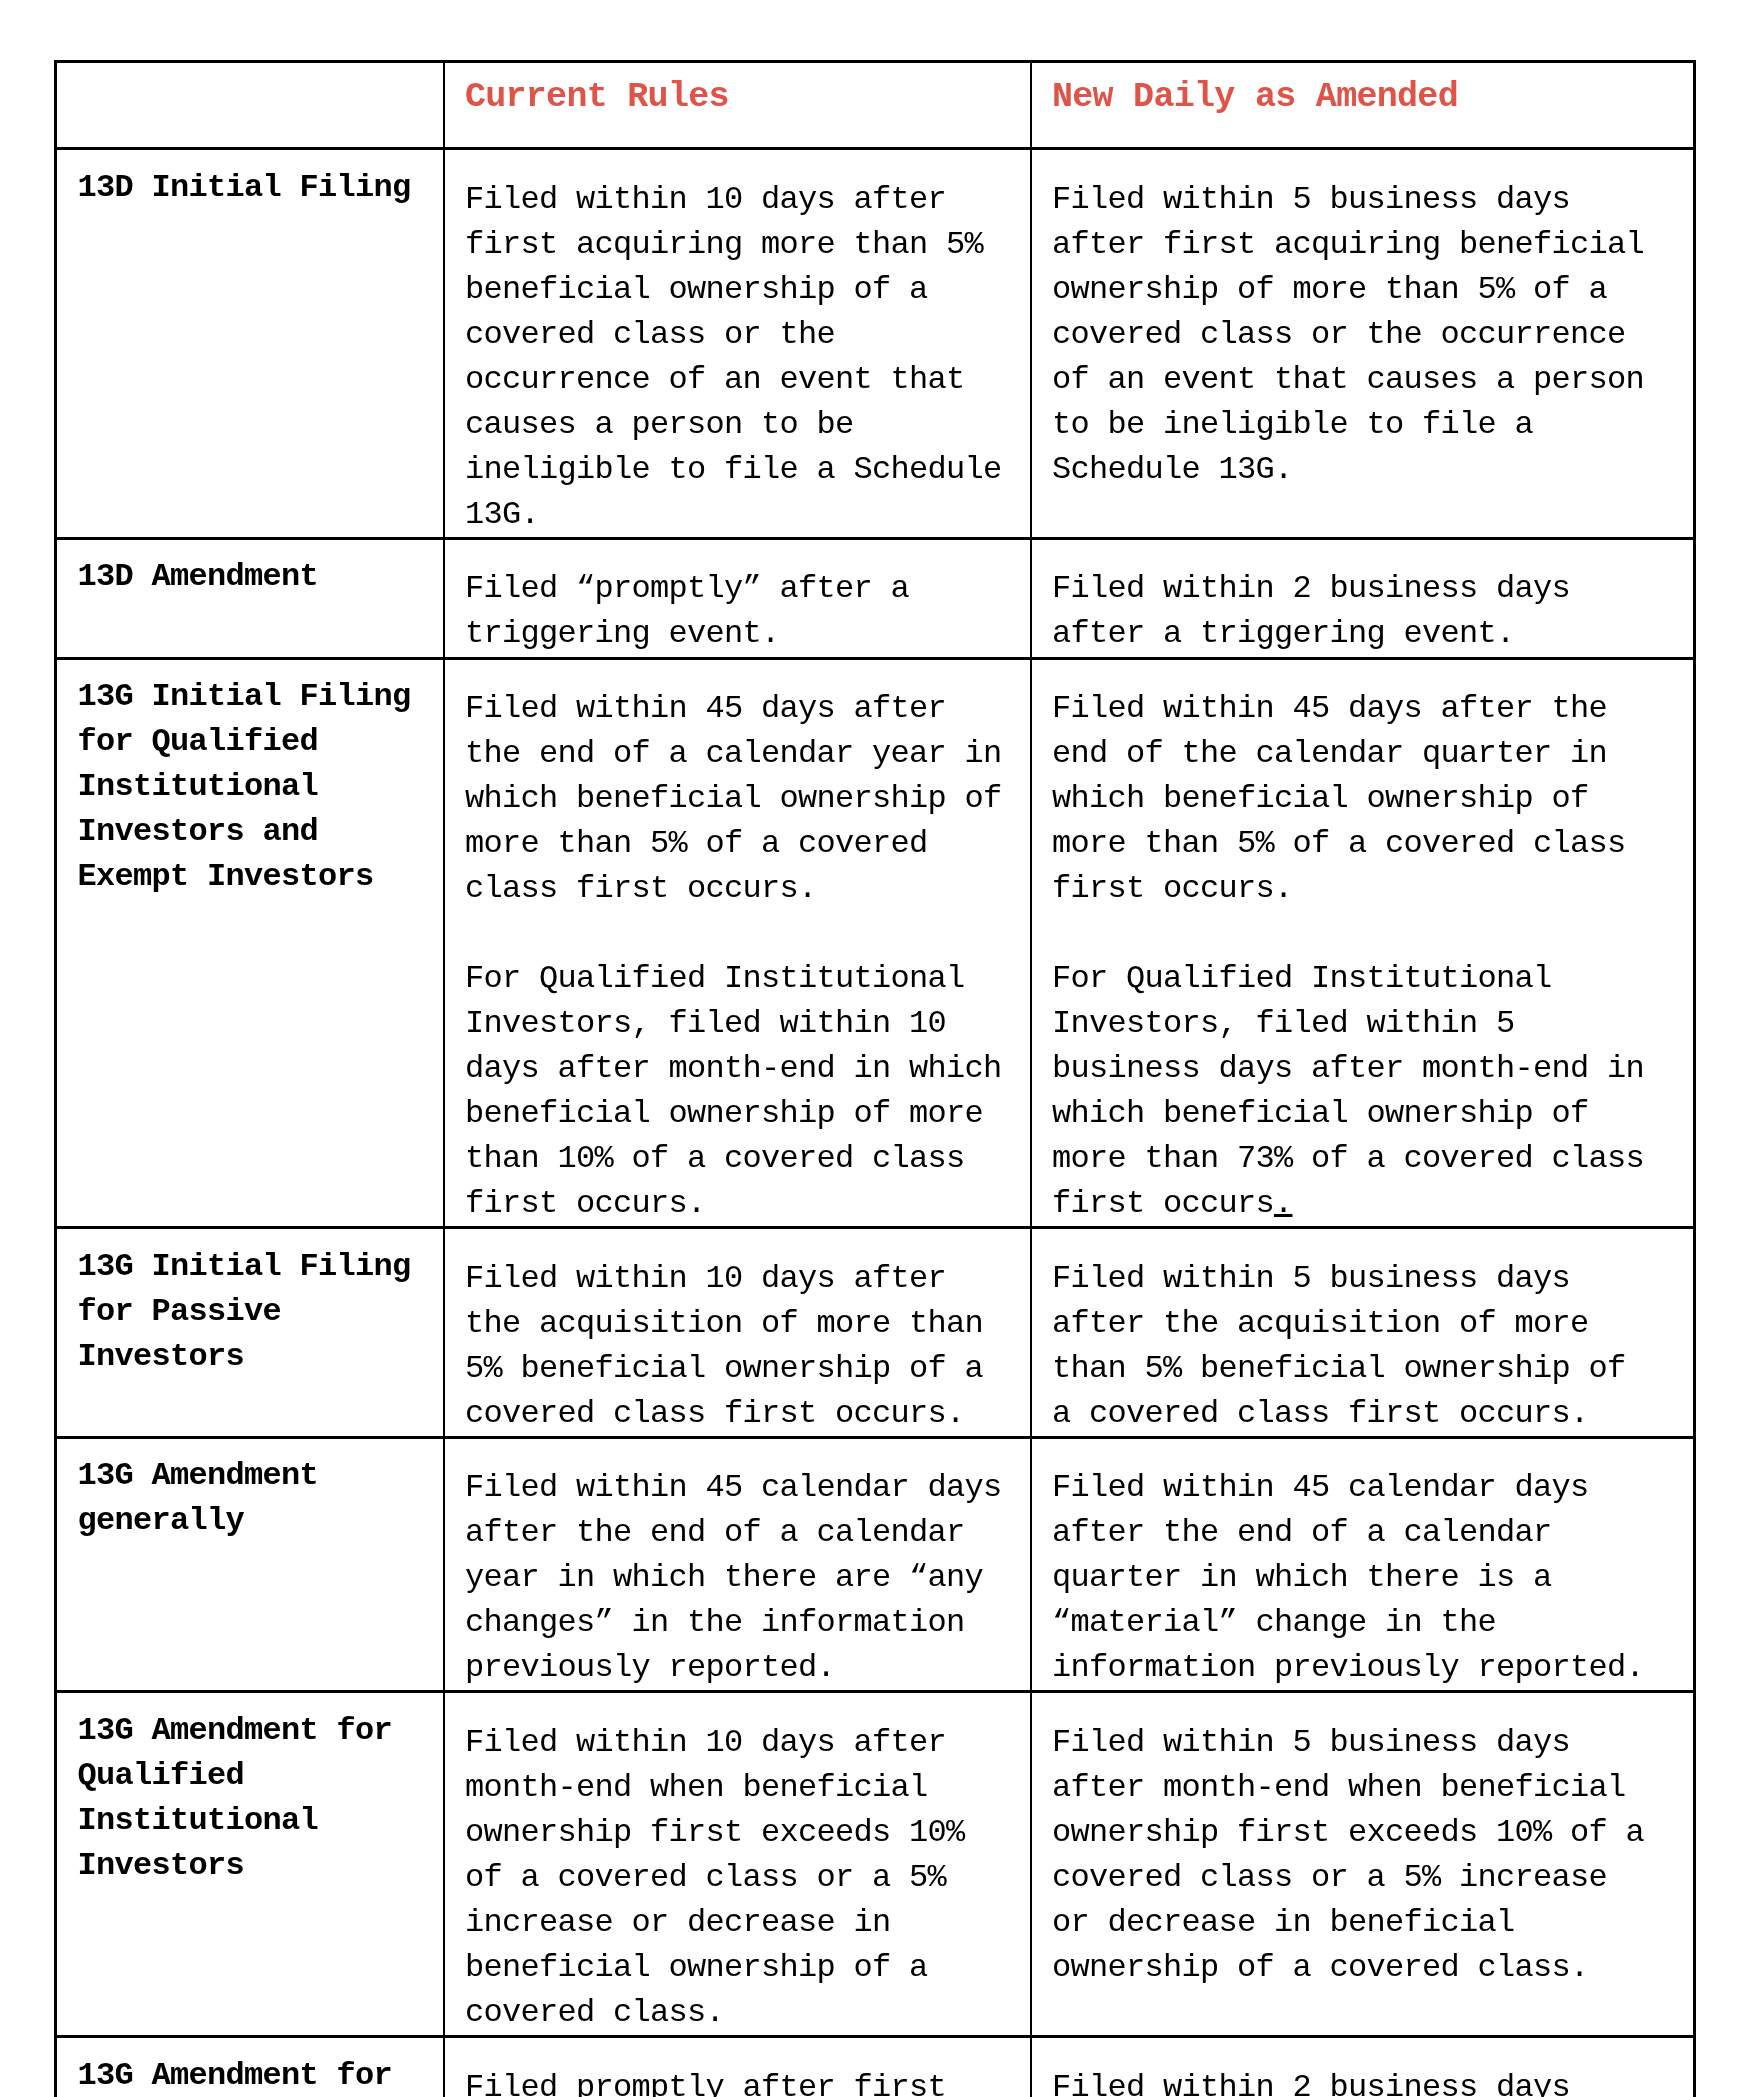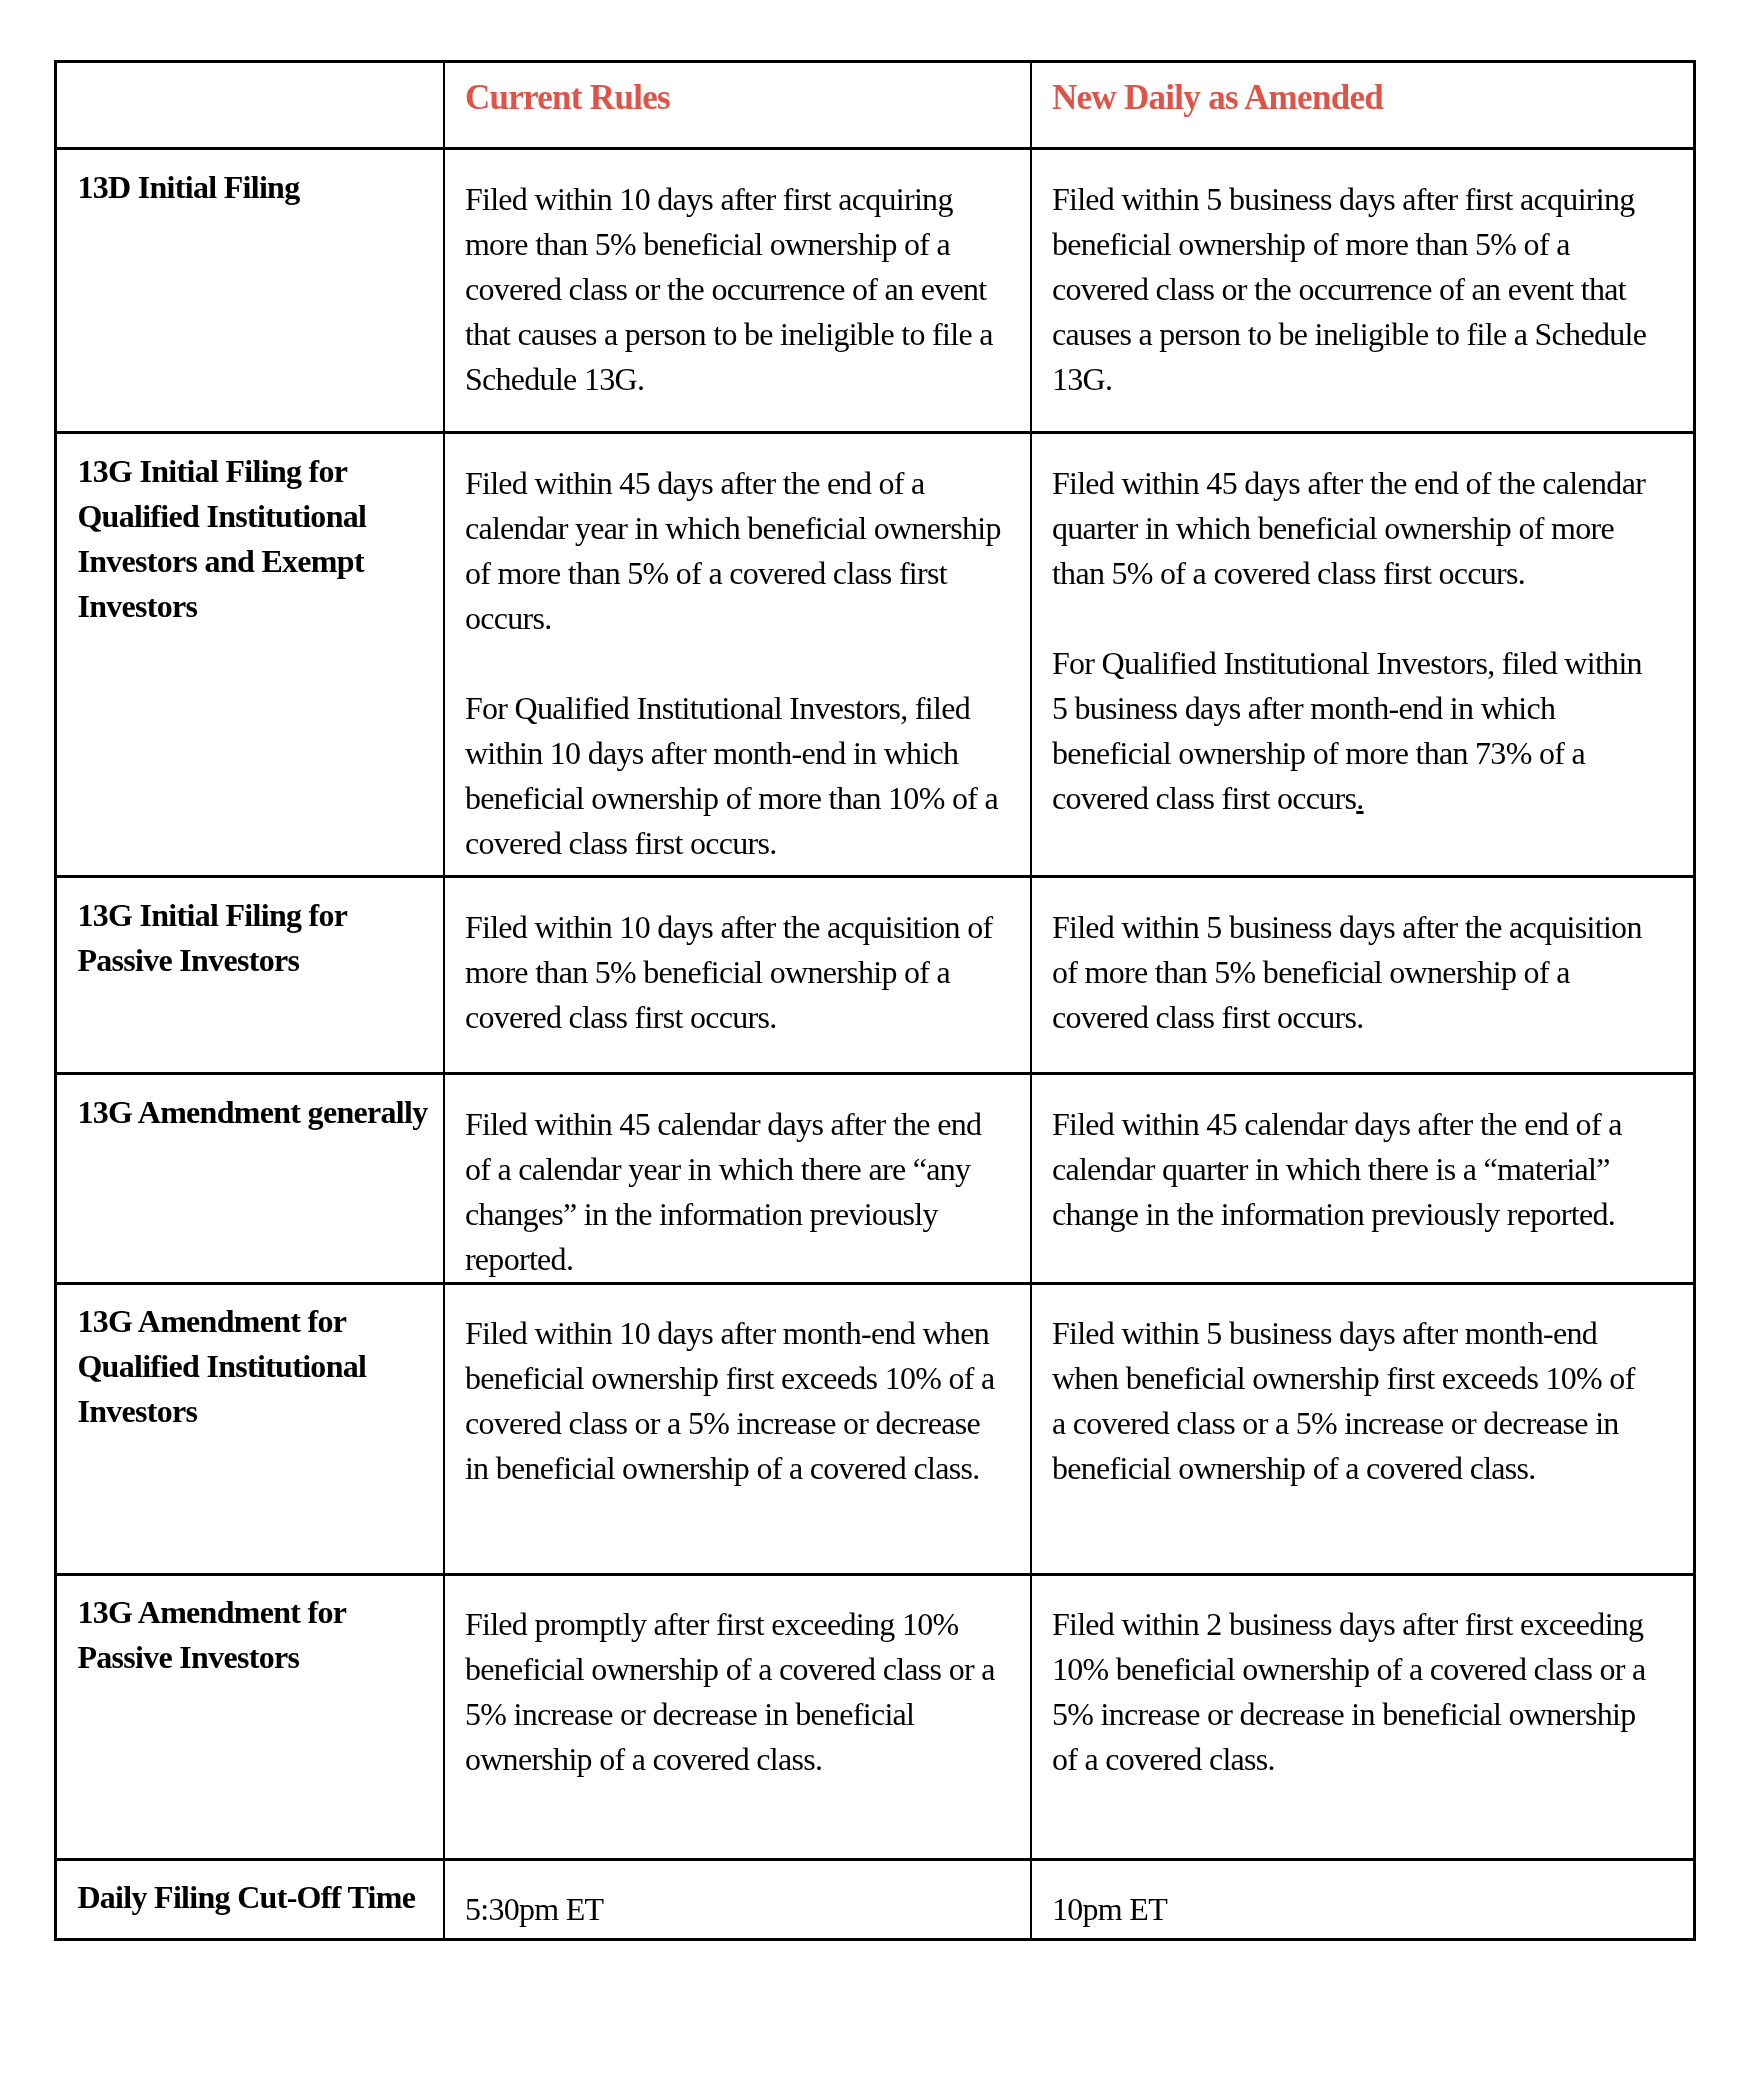--- a/index.html
+++ b/index.html
@@ -5,21 +5,21 @@
   :root { --accent: #DE5448; }
   html, body {
     margin: 0; padding: 0;
     background: #ffffff;
     width: 1754px; height: 2097px;
   }
   .page {
     position: relative;
     width: 1754px; height: 2097px;
     background: #ffffff;
-    font-family: Liberation Serif, serif;
+    font-family: Liberation Mono, monospace;
     color: #000000;
   }
   table.rules {
     position: absolute;
     left: 54px; top: 60px;
     width: 1639px;
     border-collapse: collapse;
     table-layout: fixed;
     border: 3.6px solid #000;
   }
@@ -75,20 +75,29 @@
     <tr style="height:284px">
       <td class="lab">13D Initial Filing</td>
       <td>
         <p>Filed within 10 days after first acquiring more than 5% beneficial ownership of a covered class or the occurrence of an event that causes a person to be ineligible to file a Schedule 13G.</p>
       </td>
       <td class="c3pad">
         <p>Filed within 5 business days after first acquiring beneficial ownership of more than 5% of a covered class or the occurrence of an event that causes a person to be ineligible to file a Schedule 13G.</p>
       </td>
     </tr>
 
+    <tr style="height:120px">
+      <td class="lab">13D Amendment</td>
+      <td>
+        <p>Filed “promptly” after a triggering event.</p>
+      </td>
+      <td class="c3pad">
+        <p>Filed within 2 business days after a triggering event.</p>
+      </td>
+    </tr>
 
     <tr style="height:444px">
       <td class="lab">13G Initial Filing for Qualified Institutional Investors and Exempt Investors</td>
       <td>
         <p class="blank-gap">Filed within 45 days after the end of a calendar year in which beneficial ownership of more than 5% of a covered class first occurs.</p>
         <p>For Qualified Institutional Investors, filed within 10 days after month-end in which beneficial ownership of more than 10% of a covered class first occurs.</p>
       </td>
       <td class="c3pad">
         <p class="blank-gap">Filed within 45 days after the end of the calendar quarter in which beneficial ownership of more than 5% of a covered class first occurs.</p>
         <p><span>For Qualified Institutional Investors, filed within 5 business days after month-end in which beneficial ownership of more than 73% of a covered class first occurs</span><span class="ul">.</span></p>

